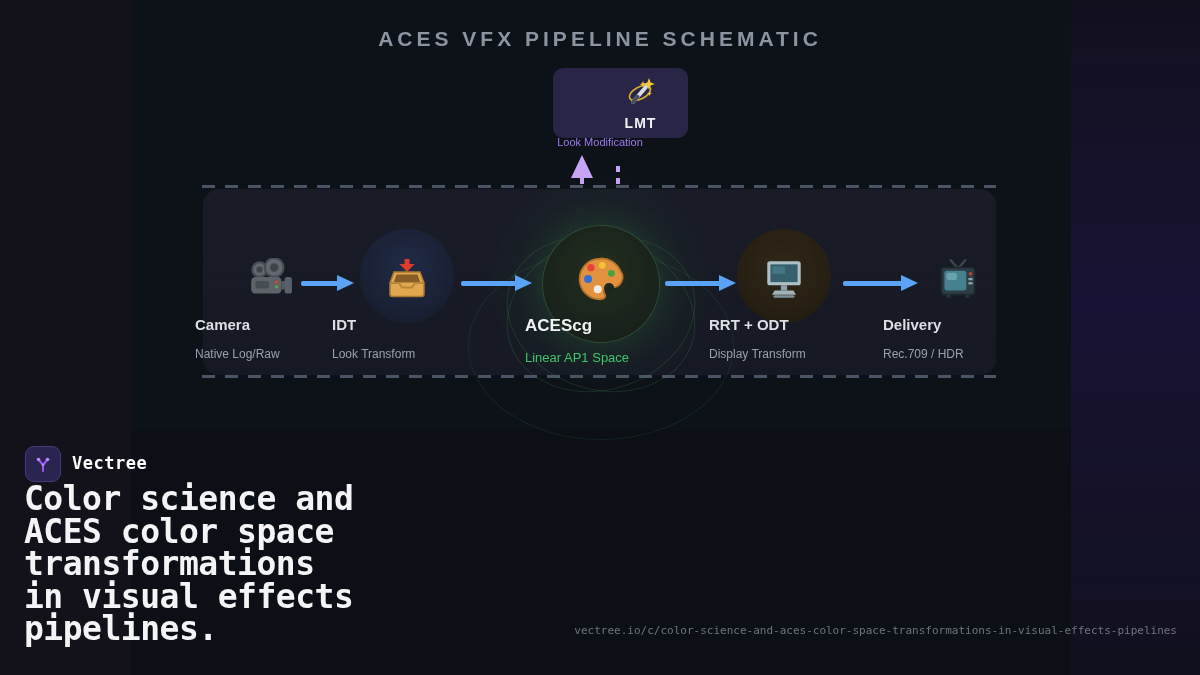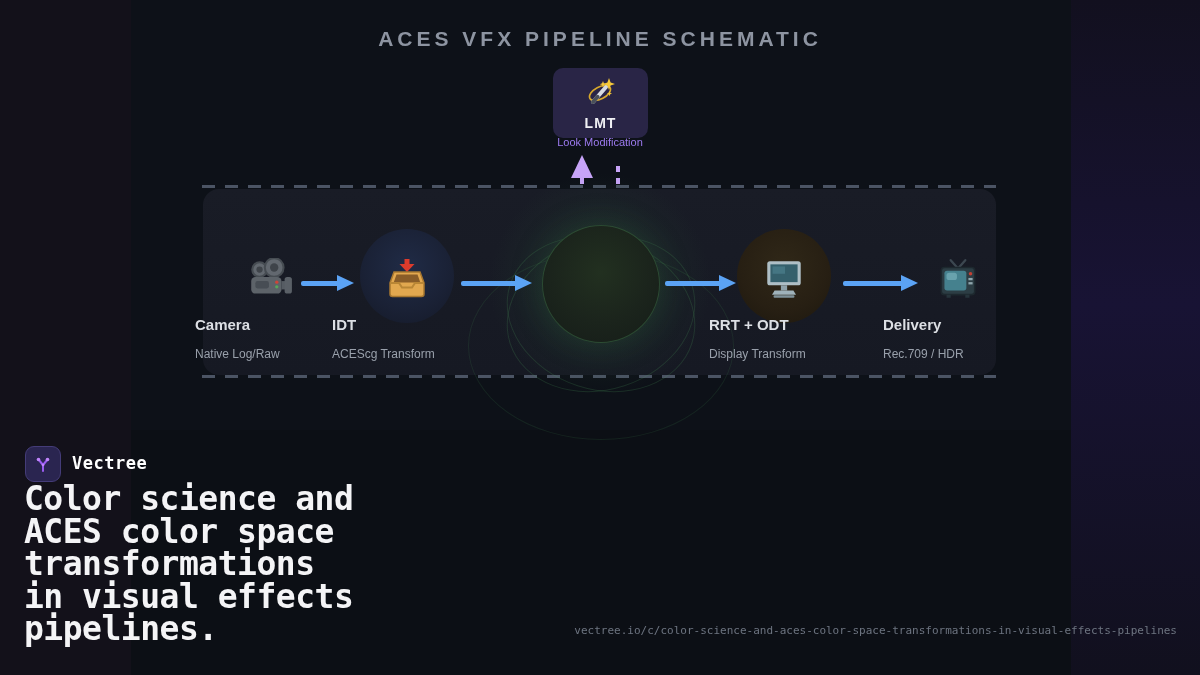--- a/index.html
+++ b/index.html
@@ -8,21 +8,21 @@
   .bg-left{position:absolute;left:0;top:0;width:131px;height:675px;background:#13111a;}
   .bg-right{position:absolute;left:1071px;top:0;width:129px;height:675px;
             background:linear-gradient(180deg,#12101f 0%,#181334 45%,#11101e 100%);}
   .bg-bottom{position:absolute;left:131px;top:430px;width:940px;height:245px;background:#0c0f15;}
 
   .schematic-title{position:absolute;top:27px;left:130px;width:940px;text-align:center;
     color:#8d94a1;font-size:21px;font-weight:bold;letter-spacing:4px;}
 
   
   .lmt-box{position:absolute;left:553px;top:68px;width:95px;height:70px;border-radius:10px;
-    background:#292546;display:flex;flex-direction:column;align-items:center;justify-content:center;gap:3px;}
+    background:#292546;display:flex;flex-direction:column;align-items:center;justify-content:center;gap:3px;padding-left:40px;}
   .lmt-label{color:#f0f1f4;font-weight:bold;font-size:14px;letter-spacing:1px;}
   .lmt-caption{position:absolute;left:513px;top:136px;width:174px;text-align:center;
     color:#9d7bf0;font-size:11px;}
 
   
   .dash-line{position:absolute;width:4px;background:repeating-linear-gradient(180deg,#c7a4f8 0 6px,transparent 6px 12px);}
   .dash-up-line{left:580px;top:178px;height:64px;}
   .dash-down-line{left:616px;top:166px;height:54px;}
   .tri-up{position:absolute;left:571px;top:155px;width:0;height:0;
     border-left:11px solid transparent;border-right:11px solid transparent;border-bottom:23px solid #c7a4f8;}
@@ -146,23 +146,38 @@
     <div class="node-icon">
       <svg width="44" height="42" viewBox="0 0 44 40">
         <rect x="19.5" y="0" width="5" height="5" fill="#dd3b2c"></rect>
         <path d="M14.5 5 h15 l-7.5 8 z" fill="#dd3b2c"></path>
         <path d="M9 13 h26 l4 11 v11 a2.5 2.5 0 0 1 -2.5 2.5 h-29 a2.5 2.5 0 0 1 -2.5 -2.5 v-11 z" fill="#e2a84f" stroke="#a8772f" stroke-width="1.5"></path>
         <path d="M11.5 15.5 h21 l2.8 8 h-26.6 z" fill="#8a5d28"></path>
         <path d="M5 24 h9 l3 4.5 h10 l3 -4.5 h9" fill="none" stroke="#b98635" stroke-width="2"></path>
       </svg>
     </div>
     <div class="node-label">IDT</div>
-    <div class="node-sub">ACEScg Transform</div>
-  </div>
-
+    <div class="node-sub">Look Transform</div>
+  </div>
+
+  <div class="node node-aces" style="left:525px">
+    <div class="node-icon">
+      <svg width="50" height="46" viewBox="0 0 44 40">
+        <path d="M22 2 a18 18 0 1 0 0 36 c4 0 5.5 -2.4 4 -5 -1.6 -2.8 .2 -5.6 3.4 -5.6 h3.6 a9 9 0 0 0 7 -14.5 A18 18 0 0 0 22 2 z" fill="#e2923e" stroke="#b56f28" stroke-width="1.5"></path>
+        <circle cx="30" cy="28" r="4.5" fill="#1d271d"></circle>
+        <circle cx="14" cy="10" r="3.2" fill="#e8413a"></circle>
+        <circle cx="24" cy="8" r="3" fill="#f2c531"></circle>
+        <circle cx="11.5" cy="20" r="3.5" fill="#2f6fd6"></circle>
+        <circle cx="32" cy="15" r="3" fill="#3fa53f"></circle>
+        <circle cx="20" cy="29" r="3.5" fill="#f0ece4"></circle>
+      </svg>
+    </div>
+    <div class="node-label">ACEScg</div>
+    <div class="node-sub">Linear AP1 Space</div>
+  </div>
 
   <div class="node" style="left:709px">
     <div class="node-icon">
       <svg width="46" height="42" viewBox="0 0 44 40">
         <rect x="6" y="3" width="32" height="23" rx="2.5" fill="#aebfc6"></rect>
         <rect x="9" y="6" width="26" height="17" fill="#35606c"></rect>
         <rect x="11" y="8" width="12" height="7" fill="#4a7c89" opacity="0.8"></rect>
         <rect x="19" y="26" width="6" height="5" fill="#8fa2aa"></rect>
         <path d="M13 31 h18 l2.5 4 h-23 z" fill="#9fb2ba"></path>
         <rect x="12" y="35.5" width="20" height="2.5" rx="1" fill="#7f929a"></rect>

